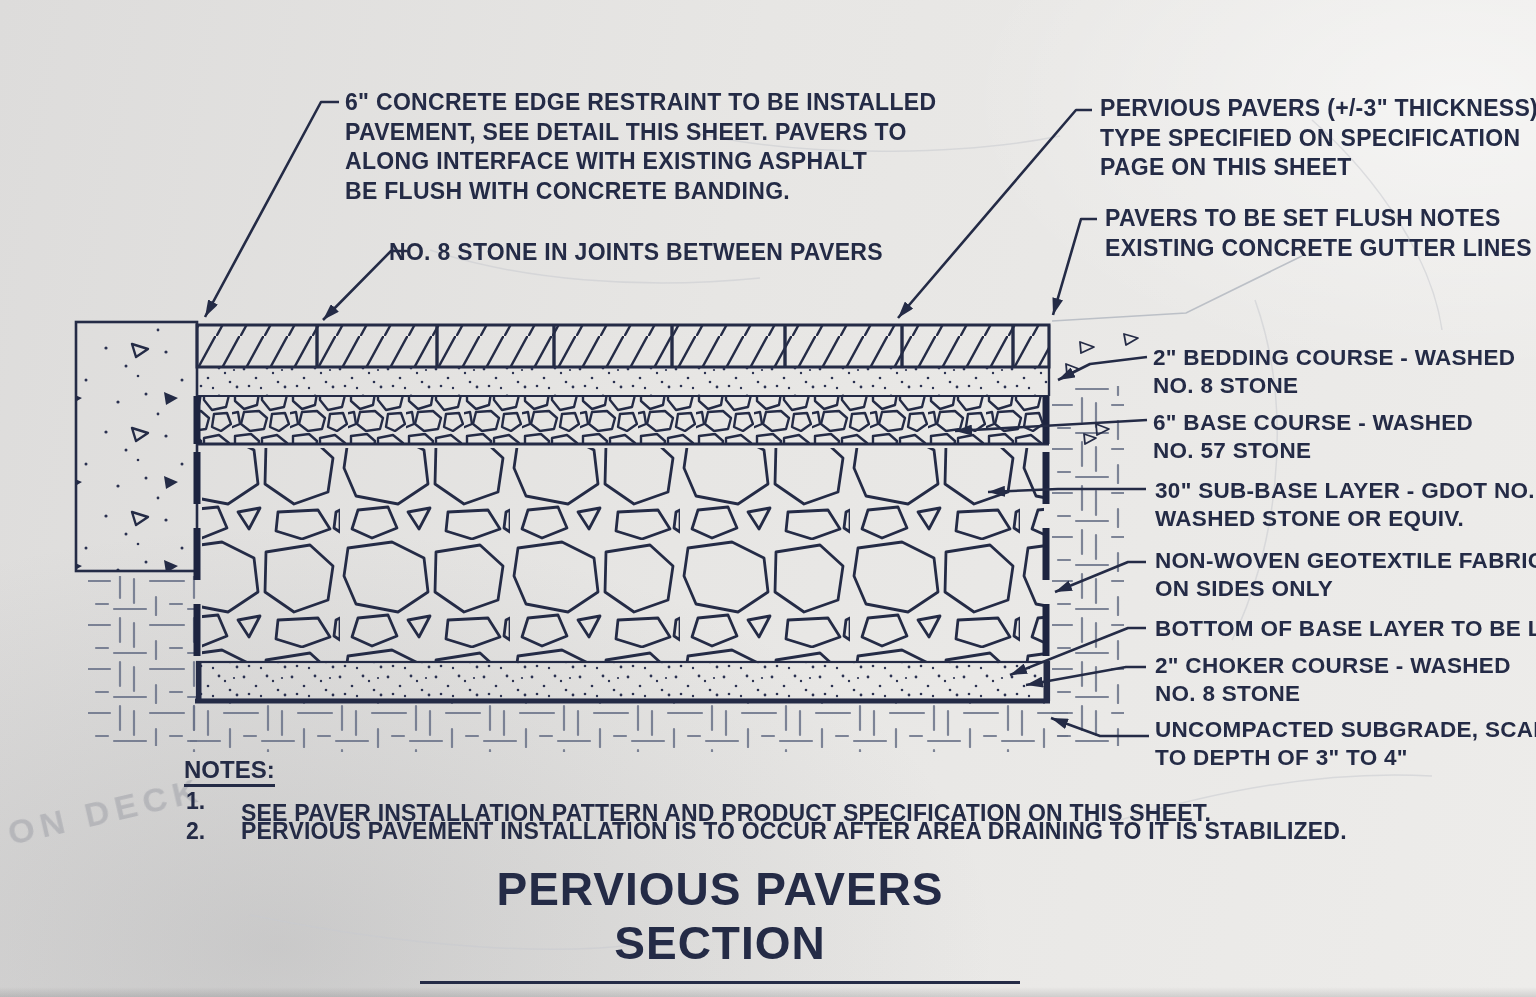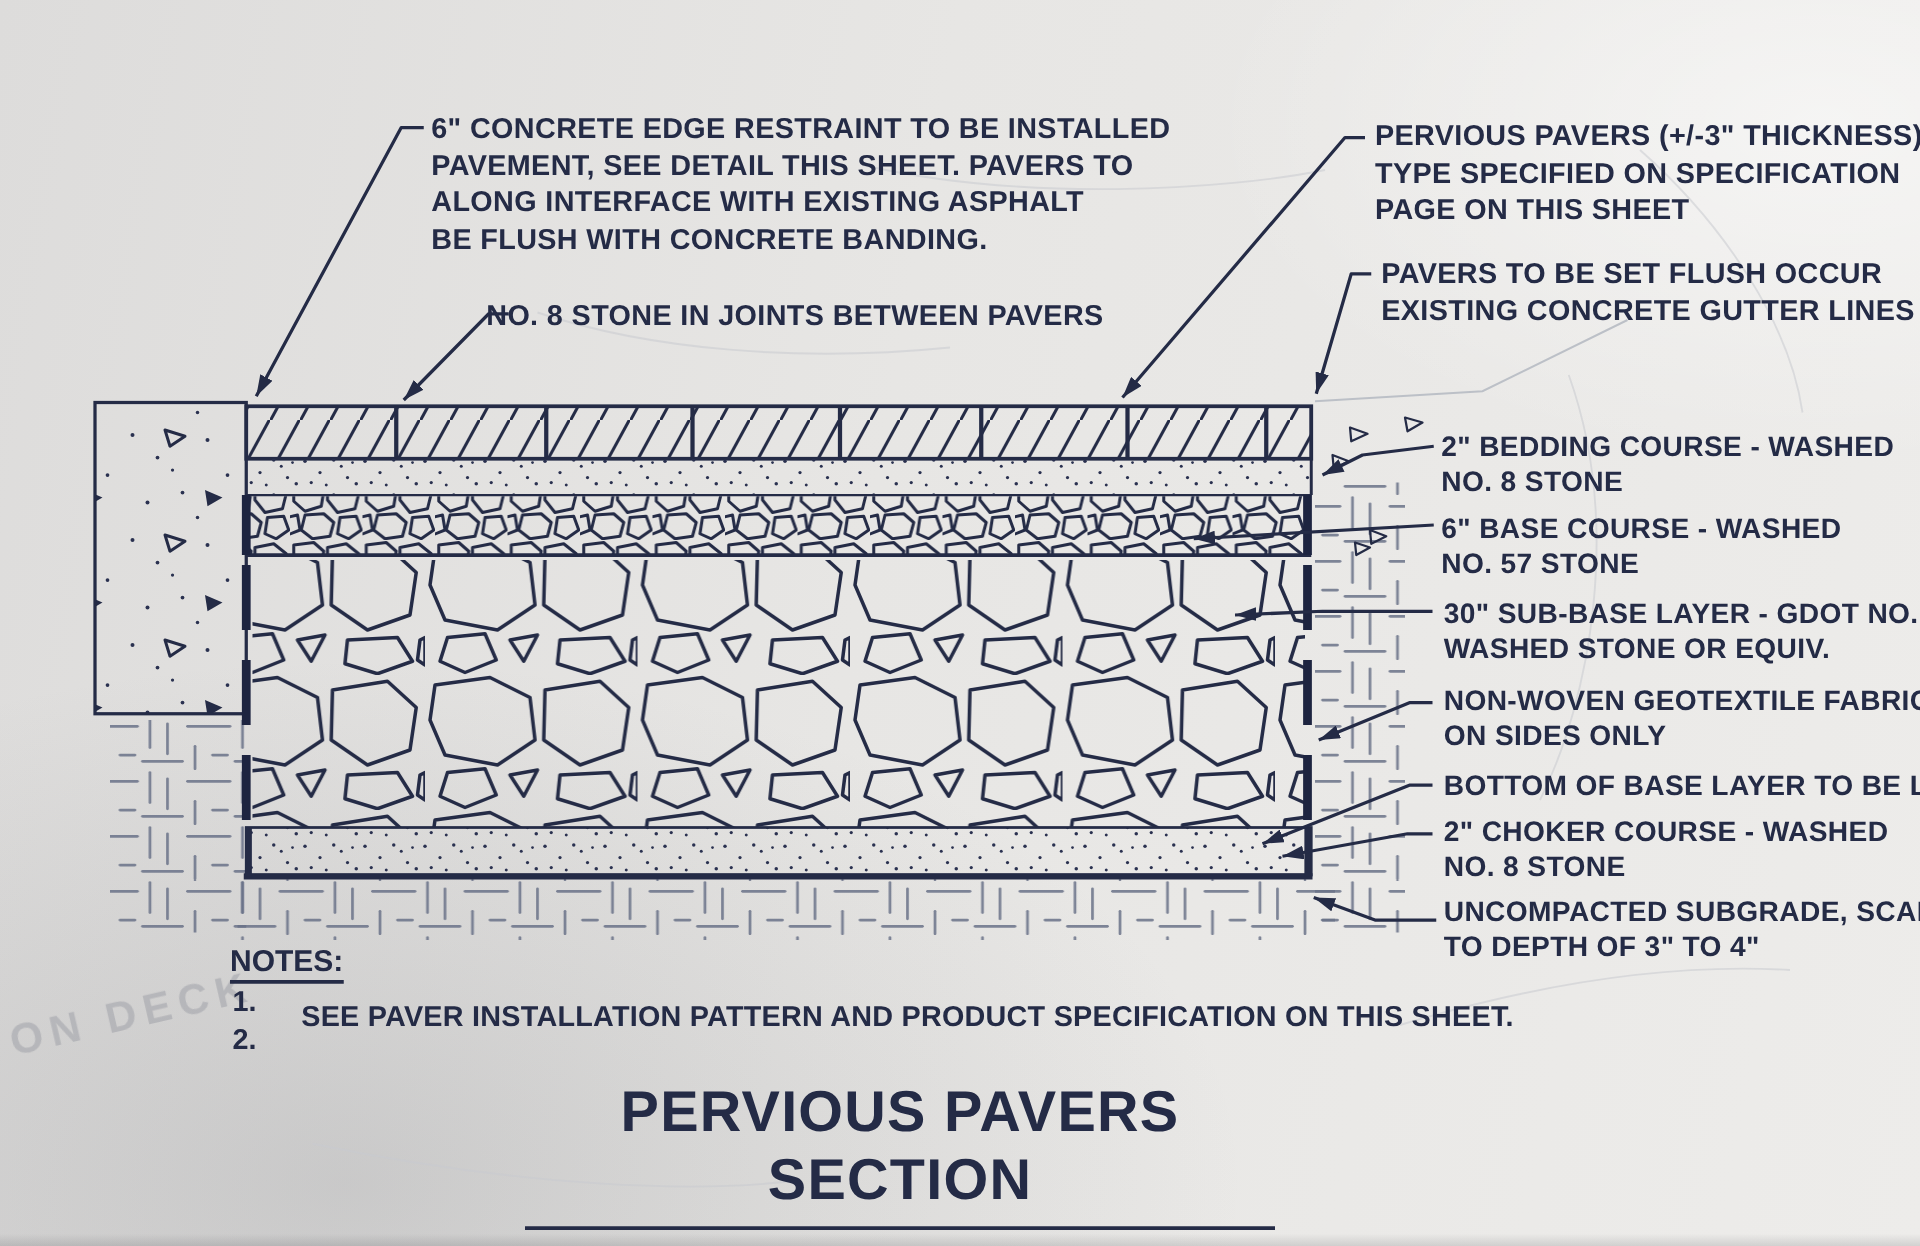--- a/index.html
+++ b/index.html
@@ -204,21 +204,21 @@
   <div class="ann" style="left:389px;top:238px;">
     <div>NO. 8 STONE IN JOINTS BETWEEN PAVERS</div>
   </div>
 
   <div class="ann" style="left:1100px;top:94px;">
     <div>PERVIOUS PAVERS (+/-3" THICKNESS)</div>
     <div>TYPE SPECIFIED ON SPECIFICATION</div>
     <div>PAGE ON THIS SHEET</div>
   </div>
   <div class="ann" style="left:1105px;top:204px;">
-    <div>PAVERS TO BE SET FLUSH OCCUR</div>
+    <div>PAVERS TO BE SET FLUSH NOTES</div>
     <div>EXISTING CONCRETE GUTTER LINES</div>
   </div>
 
   <div class="ann small" style="left:1153px;top:344px;">
     <div>2" BEDDING COURSE - WASHED</div>
     <div>NO. 8 STONE</div>
   </div>
   <div class="ann small" style="left:1153px;top:409px;">
     <div>6" BASE COURSE - WASHED</div>
     <div>NO. 57 STONE</div>
@@ -242,19 +242,20 @@
     <div>UNCOMPACTED SUBGRADE, SCARIFY</div>
     <div>TO DEPTH OF 3" TO 4"</div>
   </div>
 
   <div class="notes-heading">
     <span>NOTES:</span>
   </div>
   <div class="note-num" style="top:788px;">1.</div>
   <div class="note-text" style="top:776px;margin-top:24px;">SEE PAVER INSTALLATION PATTERN AND PRODUCT SPECIFICATION ON THIS SHEET.</div>
   <div class="note-num" style="top:818px;">2.</div>
+  <div class="note-text" style="top:818px;">PERVIOUS PAVEMENT INSTALLATION IS TO OCCUR AFTER AREA DRAINING TO IT IS STABILIZED.</div>
 
   <div class="titleblock">
     <div class="main">PERVIOUS PAVERS SECTION</div>
     <div class="scale">NOT TO SCALE</div>
   </div>
 
 </div>
 
 </body></html>

